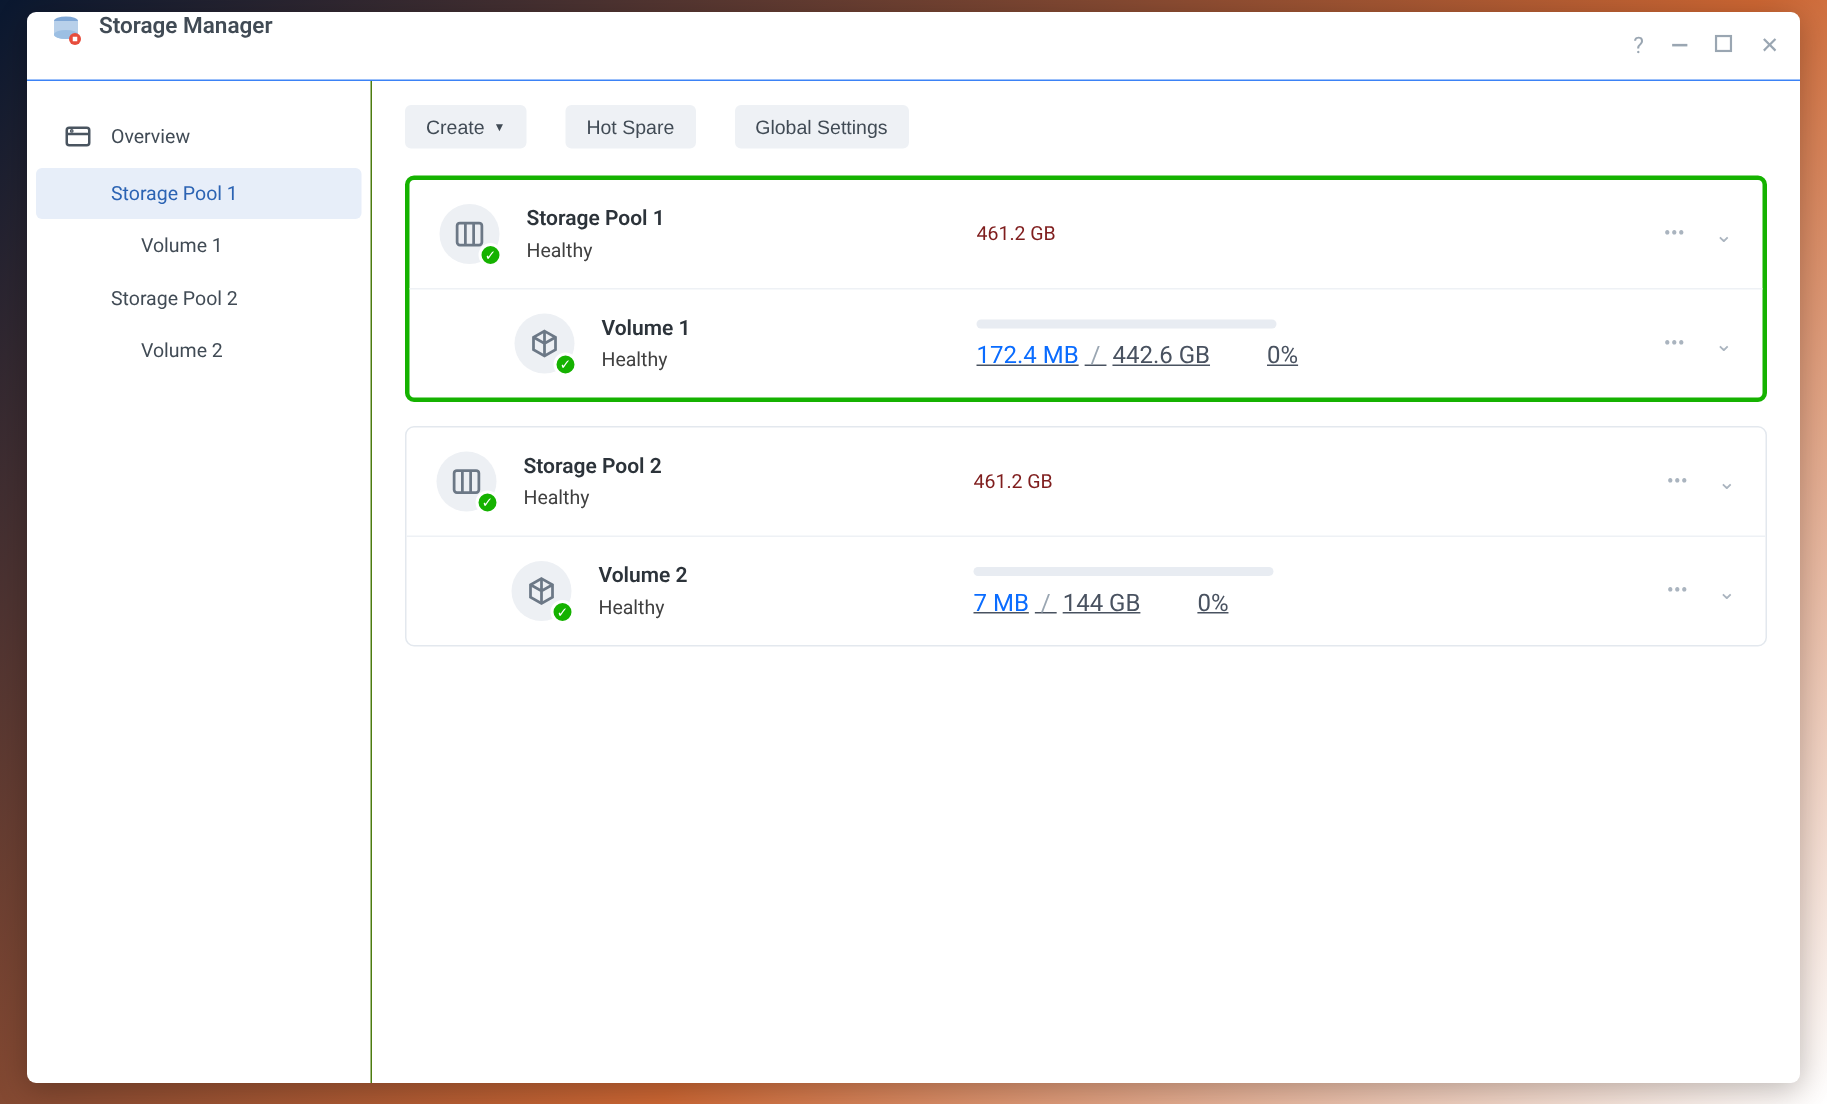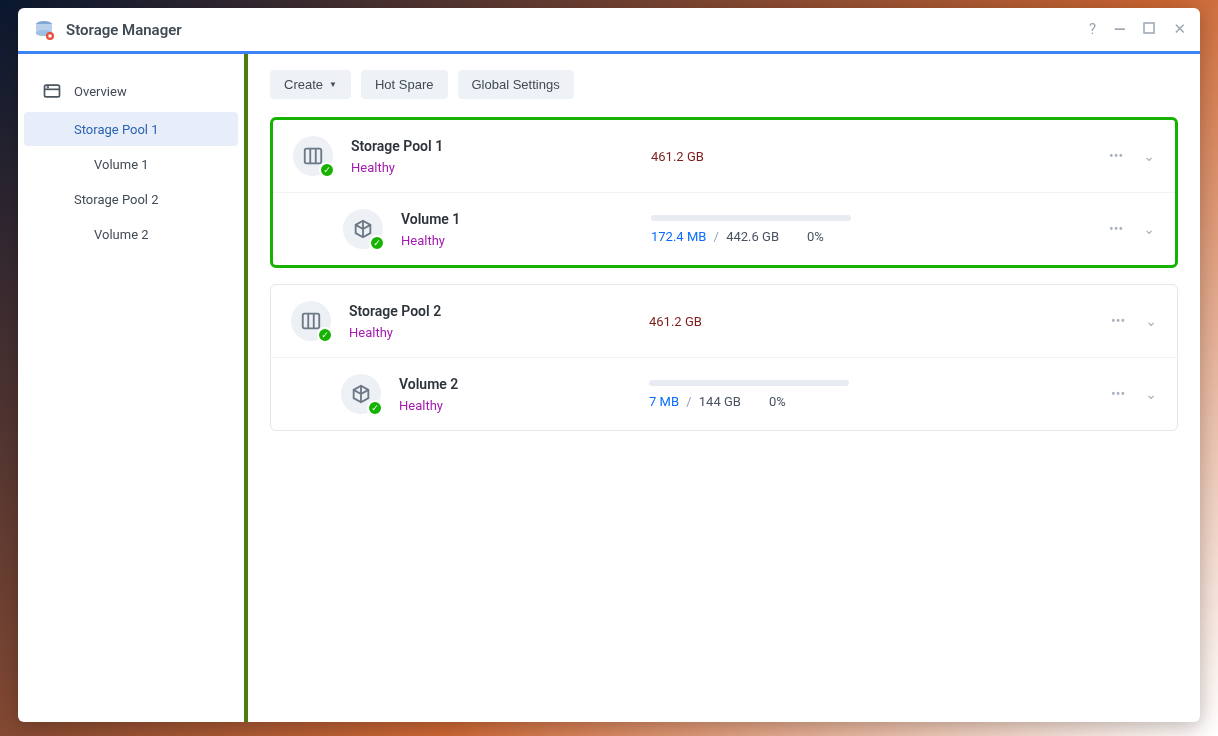--- a/index.html
+++ b/index.html
@@ -18,39 +18,38 @@
     width: 1182px; height: 714px;
     background: #fff;
     border-radius: 6px;
     box-shadow: 0 4px 20px rgba(0,0,0,0.25);
     display: flex;
     flex-direction: column;
   }
   .titlebar {
     height: 46px;
     display: flex;
-    align-items: center;
     padding: 0 14px;
-    border-bottom: 3px solid #3b82f6;
+    border-bottom: 1px solid #3b82f6;
   }
   .titlebar .app-icon {
     width: 24px; height: 24px; margin-right: 10px;
     position: relative;
   }
   .titlebar .app-icon svg { width: 24px; height: 24px; }
   .titlebar .title {
     font-size: 15px; font-weight: 600; color: #414b55;
     flex: 1;
   }
   .win-controls { display: flex; gap: 18px; align-items: center; }
   .win-controls span { color: #9aa6b2; font-size: 15px; cursor: pointer; line-height: 1; }
   .body { flex: 1; display: flex; min-height: 0; }
   .sidebar {
     width: 230px;
-    border-right: 4px solid #4d7c0f;
+    border-right: 1px solid #4d7c0f;
     padding-top: 16px;
   }
   .nav-item, .nav-sub {
     display: flex; align-items: center;
     height: 40px;
     padding: 0 18px;
     color: #414b55;
     cursor: pointer;
     border-radius: 4px;
     margin: 1px 6px;
@@ -59,21 +58,21 @@
   .nav-item .chev { margin-left: auto; color: #9aa6b2; font-size: 11px; }
   .nav-sub { padding-left: 50px; font-size: 13px; height: 34px; }
   .nav-sub.child { padding-left: 70px; }
   .nav-sub.active { background: #e7eef9; color: #2b63b3; }
   .main {
     flex: 1;
     padding: 16px 22px;
     position: relative;
     overflow: auto;
   }
-  .toolbar { display: flex; gap: 10px; margin-bottom: 18px; }
+  .toolbar { display: flex; gap: 26px; margin-bottom: 18px; }
   .btn {
     background: #eef1f5;
     border: none;
     border-radius: 4px;
     padding: 7px 14px;
     font-size: 13px;
     color: #414b55;
     cursor: pointer;
     display: inline-flex; align-items: center; gap: 6px;
   }
@@ -106,25 +105,25 @@
   .row-icon svg { width: 22px; height: 22px; color: #6c7886; }
   .row-icon .badge {
     position: absolute; right: -2px; bottom: -2px;
     width: 16px; height: 16px; border-radius: 50%;
     background: #15b200; border: 2px solid #fff;
     display: flex; align-items: center; justify-content: center;
   }
   .row-icon .badge::after { content: "✓"; color: #fff; font-size: 9px; }
   .row-main { flex: 0 0 300px; }
   .row-title { font-weight: 600; color: #2c333a; font-size: 14px; }
-  .row-status { color: #a21caf; margin-top: 6px; font-size: 13px; }
+  .row-status { color: #404040; margin-top: 6px; font-size: 13px; }
   .row-size { flex: 0 0 220px; color: #7f1d1d; }
   .row-usage { flex: 1; color: #495260; display: flex; flex-direction: column; gap: 8px; }
   .progress { width: 200px; height: 6px; background: #e8ecf2; border-radius: 3px; }
-  .usage-line { display: flex; align-items: center; gap: 28px; font-size: 13px; }
+  .usage-line { display: flex; align-items: center; gap: 38px; font-size: 16px; text-decoration: underline; }
   .usage-line .used { color: #0a6cff; }
   .usage-line .sep { color: #9aa6b2; margin: 0 4px; }
   .row-actions { display: flex; align-items: center; gap: 20px; color: #aab4bf; }
   .row-actions span { cursor: pointer; font-size: 14px; }
 </style>
 </head>
 <body>
 
 <div class="window">
   <div class="titlebar">

